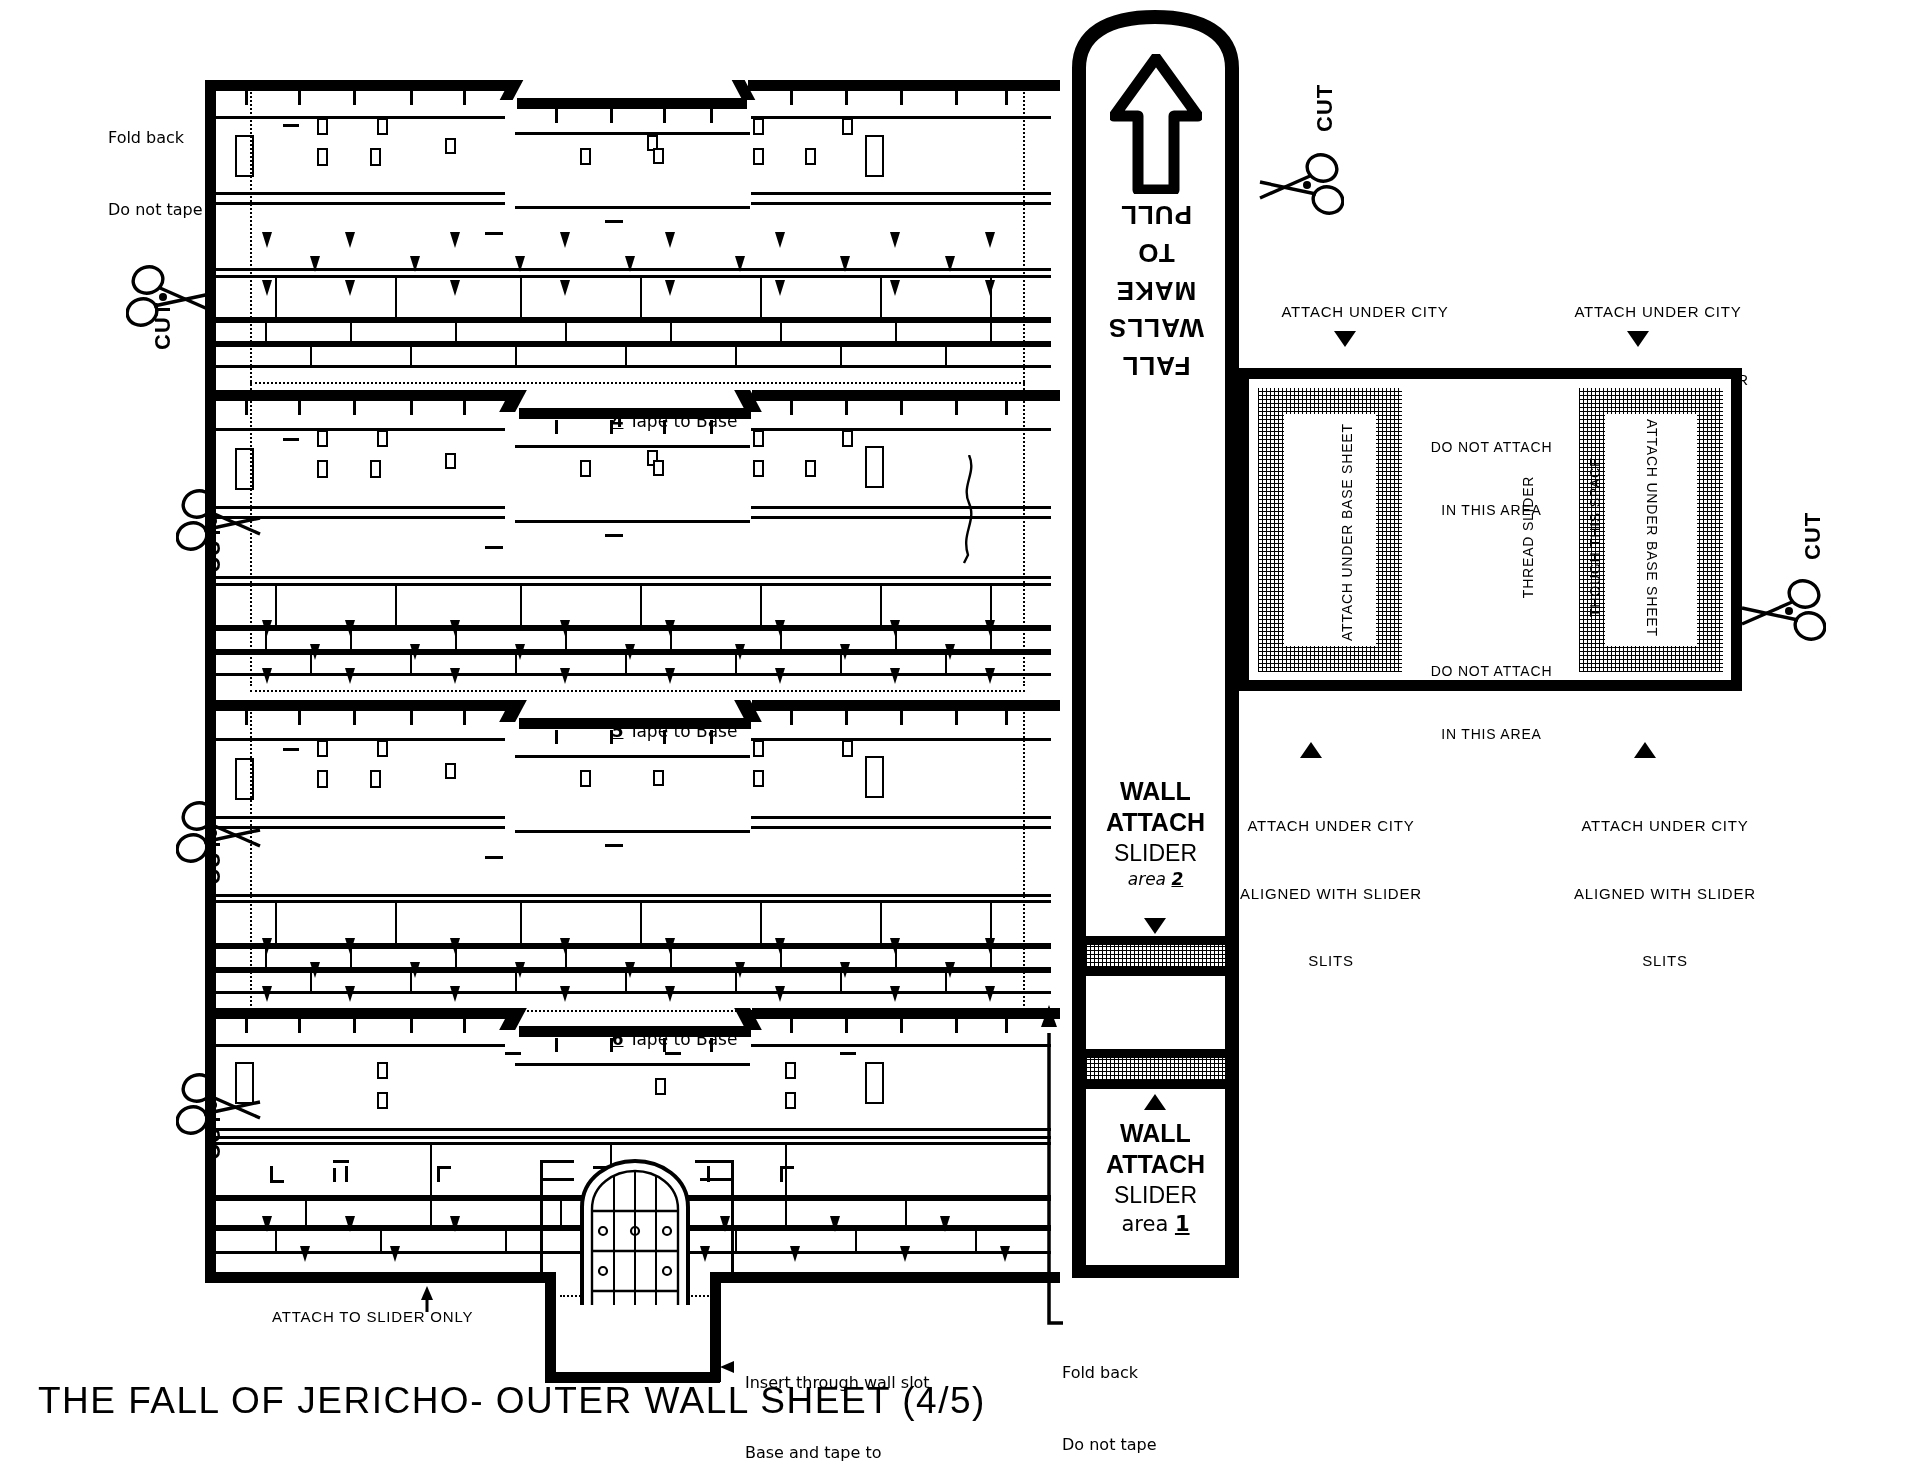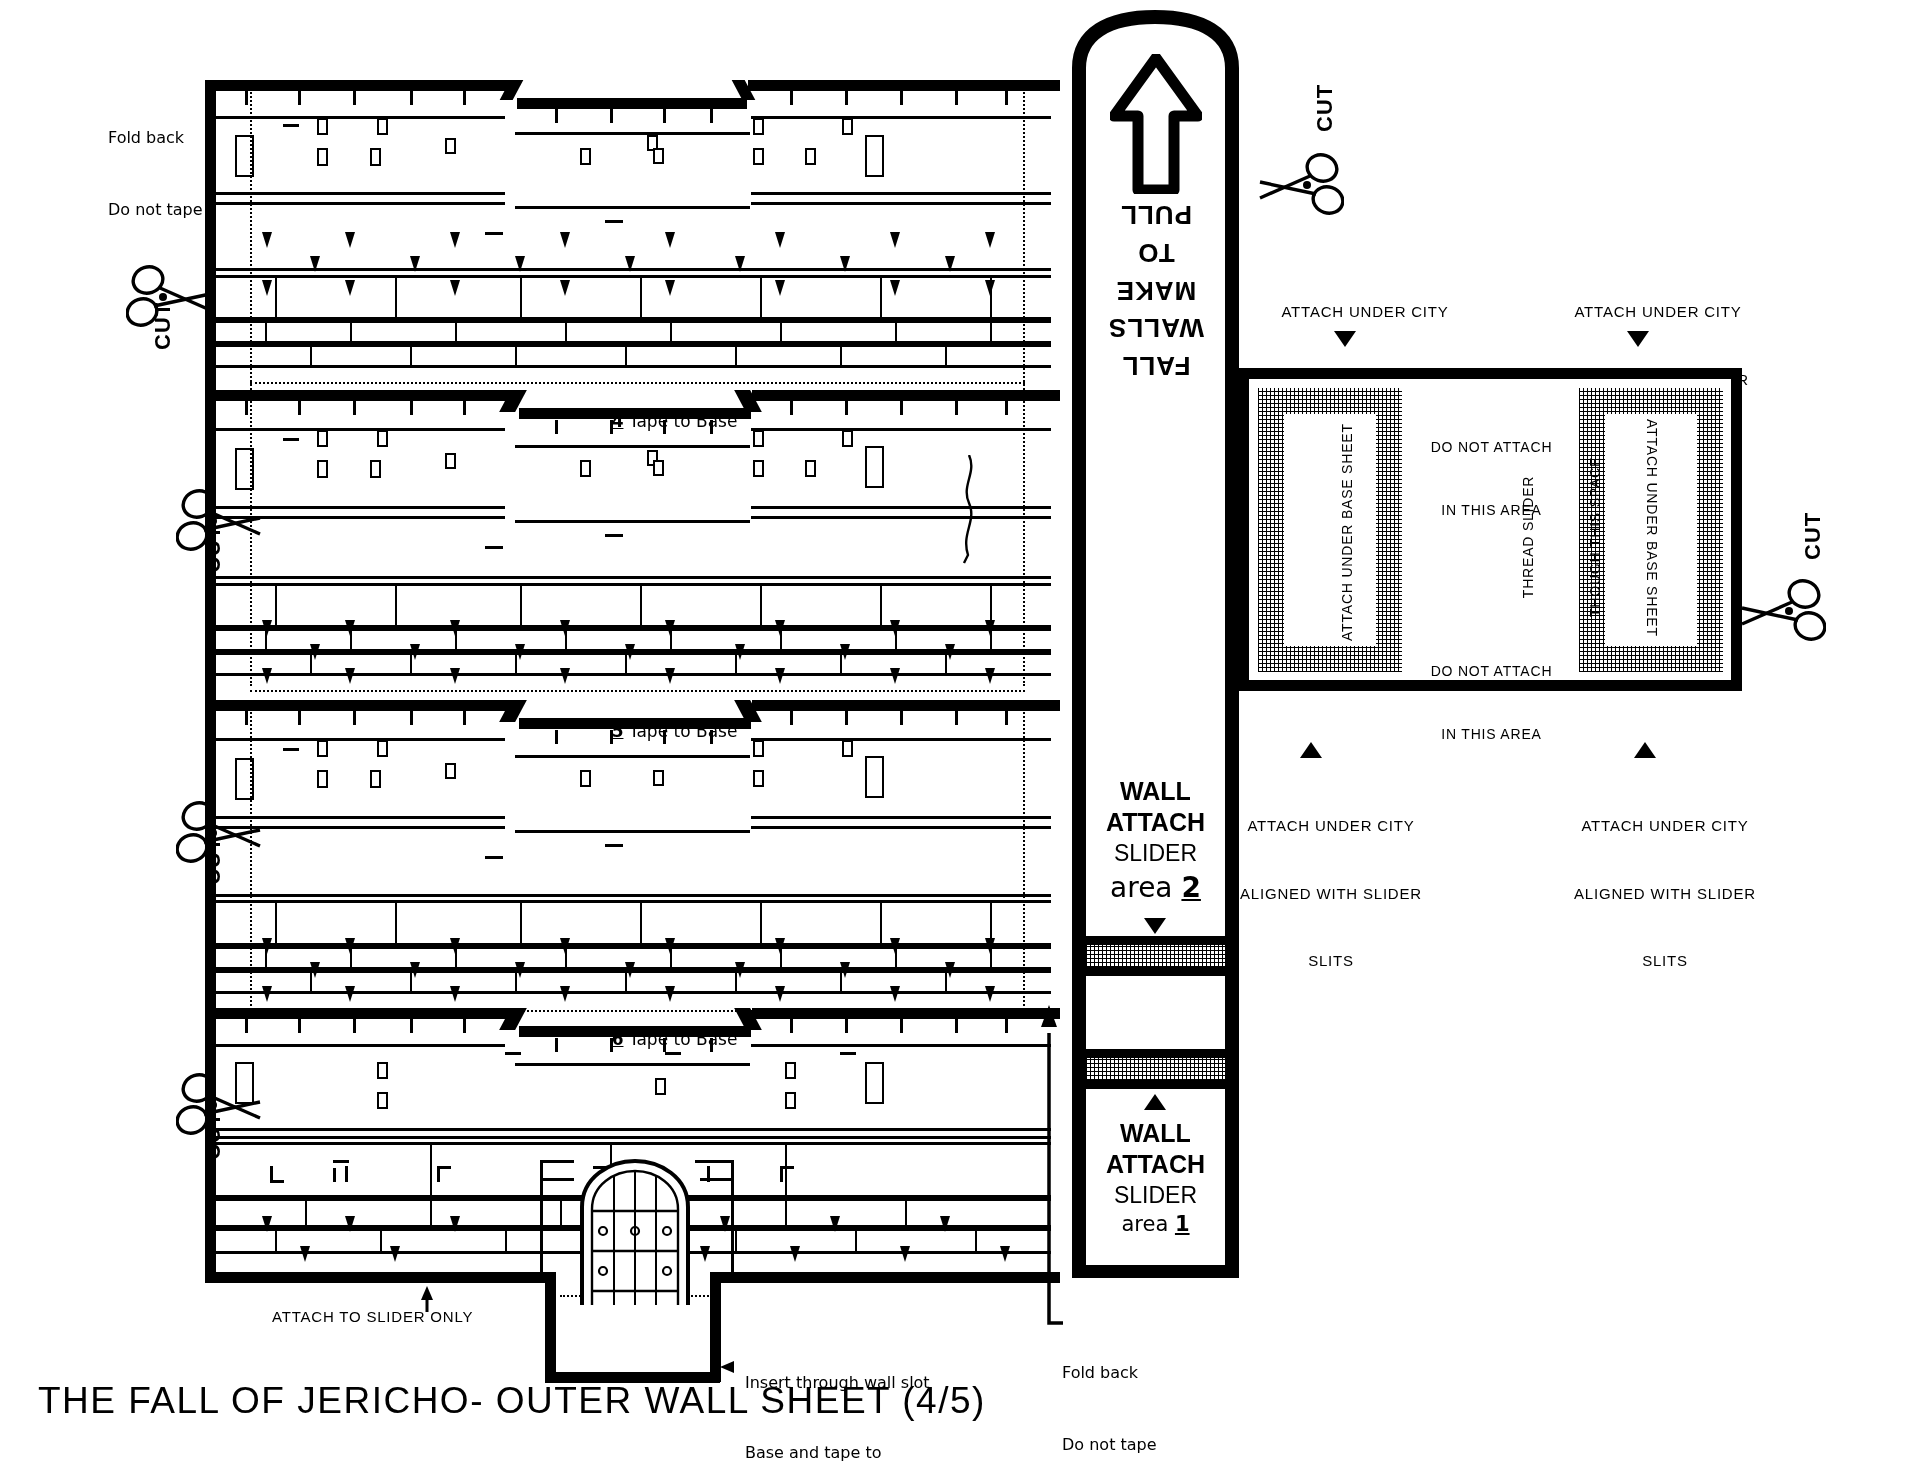--- a/index.html
+++ b/index.html
@@ -671,21 +671,21 @@
       <div>WALLS</div>
       <div>MAKE</div>
       <div>TO</div>
       <div>PULL</div>
     </div>
 
     <div class="abs" style="left:14px;top:770px;width:147px;text-align:center;">
       <div style="font-family:'Liberation Sans',sans-serif;font-weight:bold;font-size:25px;line-height:1.25;">WALL</div>
       <div style="font-family:'Liberation Sans',sans-serif;font-weight:bold;font-size:25px;line-height:1.25;">ATTACH</div>
       <div style="font-family:'Liberation Sans',sans-serif;font-size:23px;line-height:1.3;">SLIDER</div>
-      <div style="font-family:'DejaVu Sans',sans-serif;font-size:28px;line-height:1.4;">
+      <div style="font-family:'DejaVu Sans',sans-serif;font-size:17px;line-height:1.4;font-style:italic;">
         <span>area </span><span style="font-weight:bold;text-decoration:underline;">2</span>
       </div>
     </div>
     <div class="tri-down" style="left:76px;top:912px;"></div>
 
     <div>
       <div style="position:absolute;left:11px;top:930px;width:153px;height:9px;background:#000;"></div>
       <div class="hatch" style="position:absolute;left:18px;top:939px;width:139px;height:22px;"></div>
       <div style="position:absolute;left:11px;top:961px;width:153px;height:9px;background:#000;"></div>
     </div>

